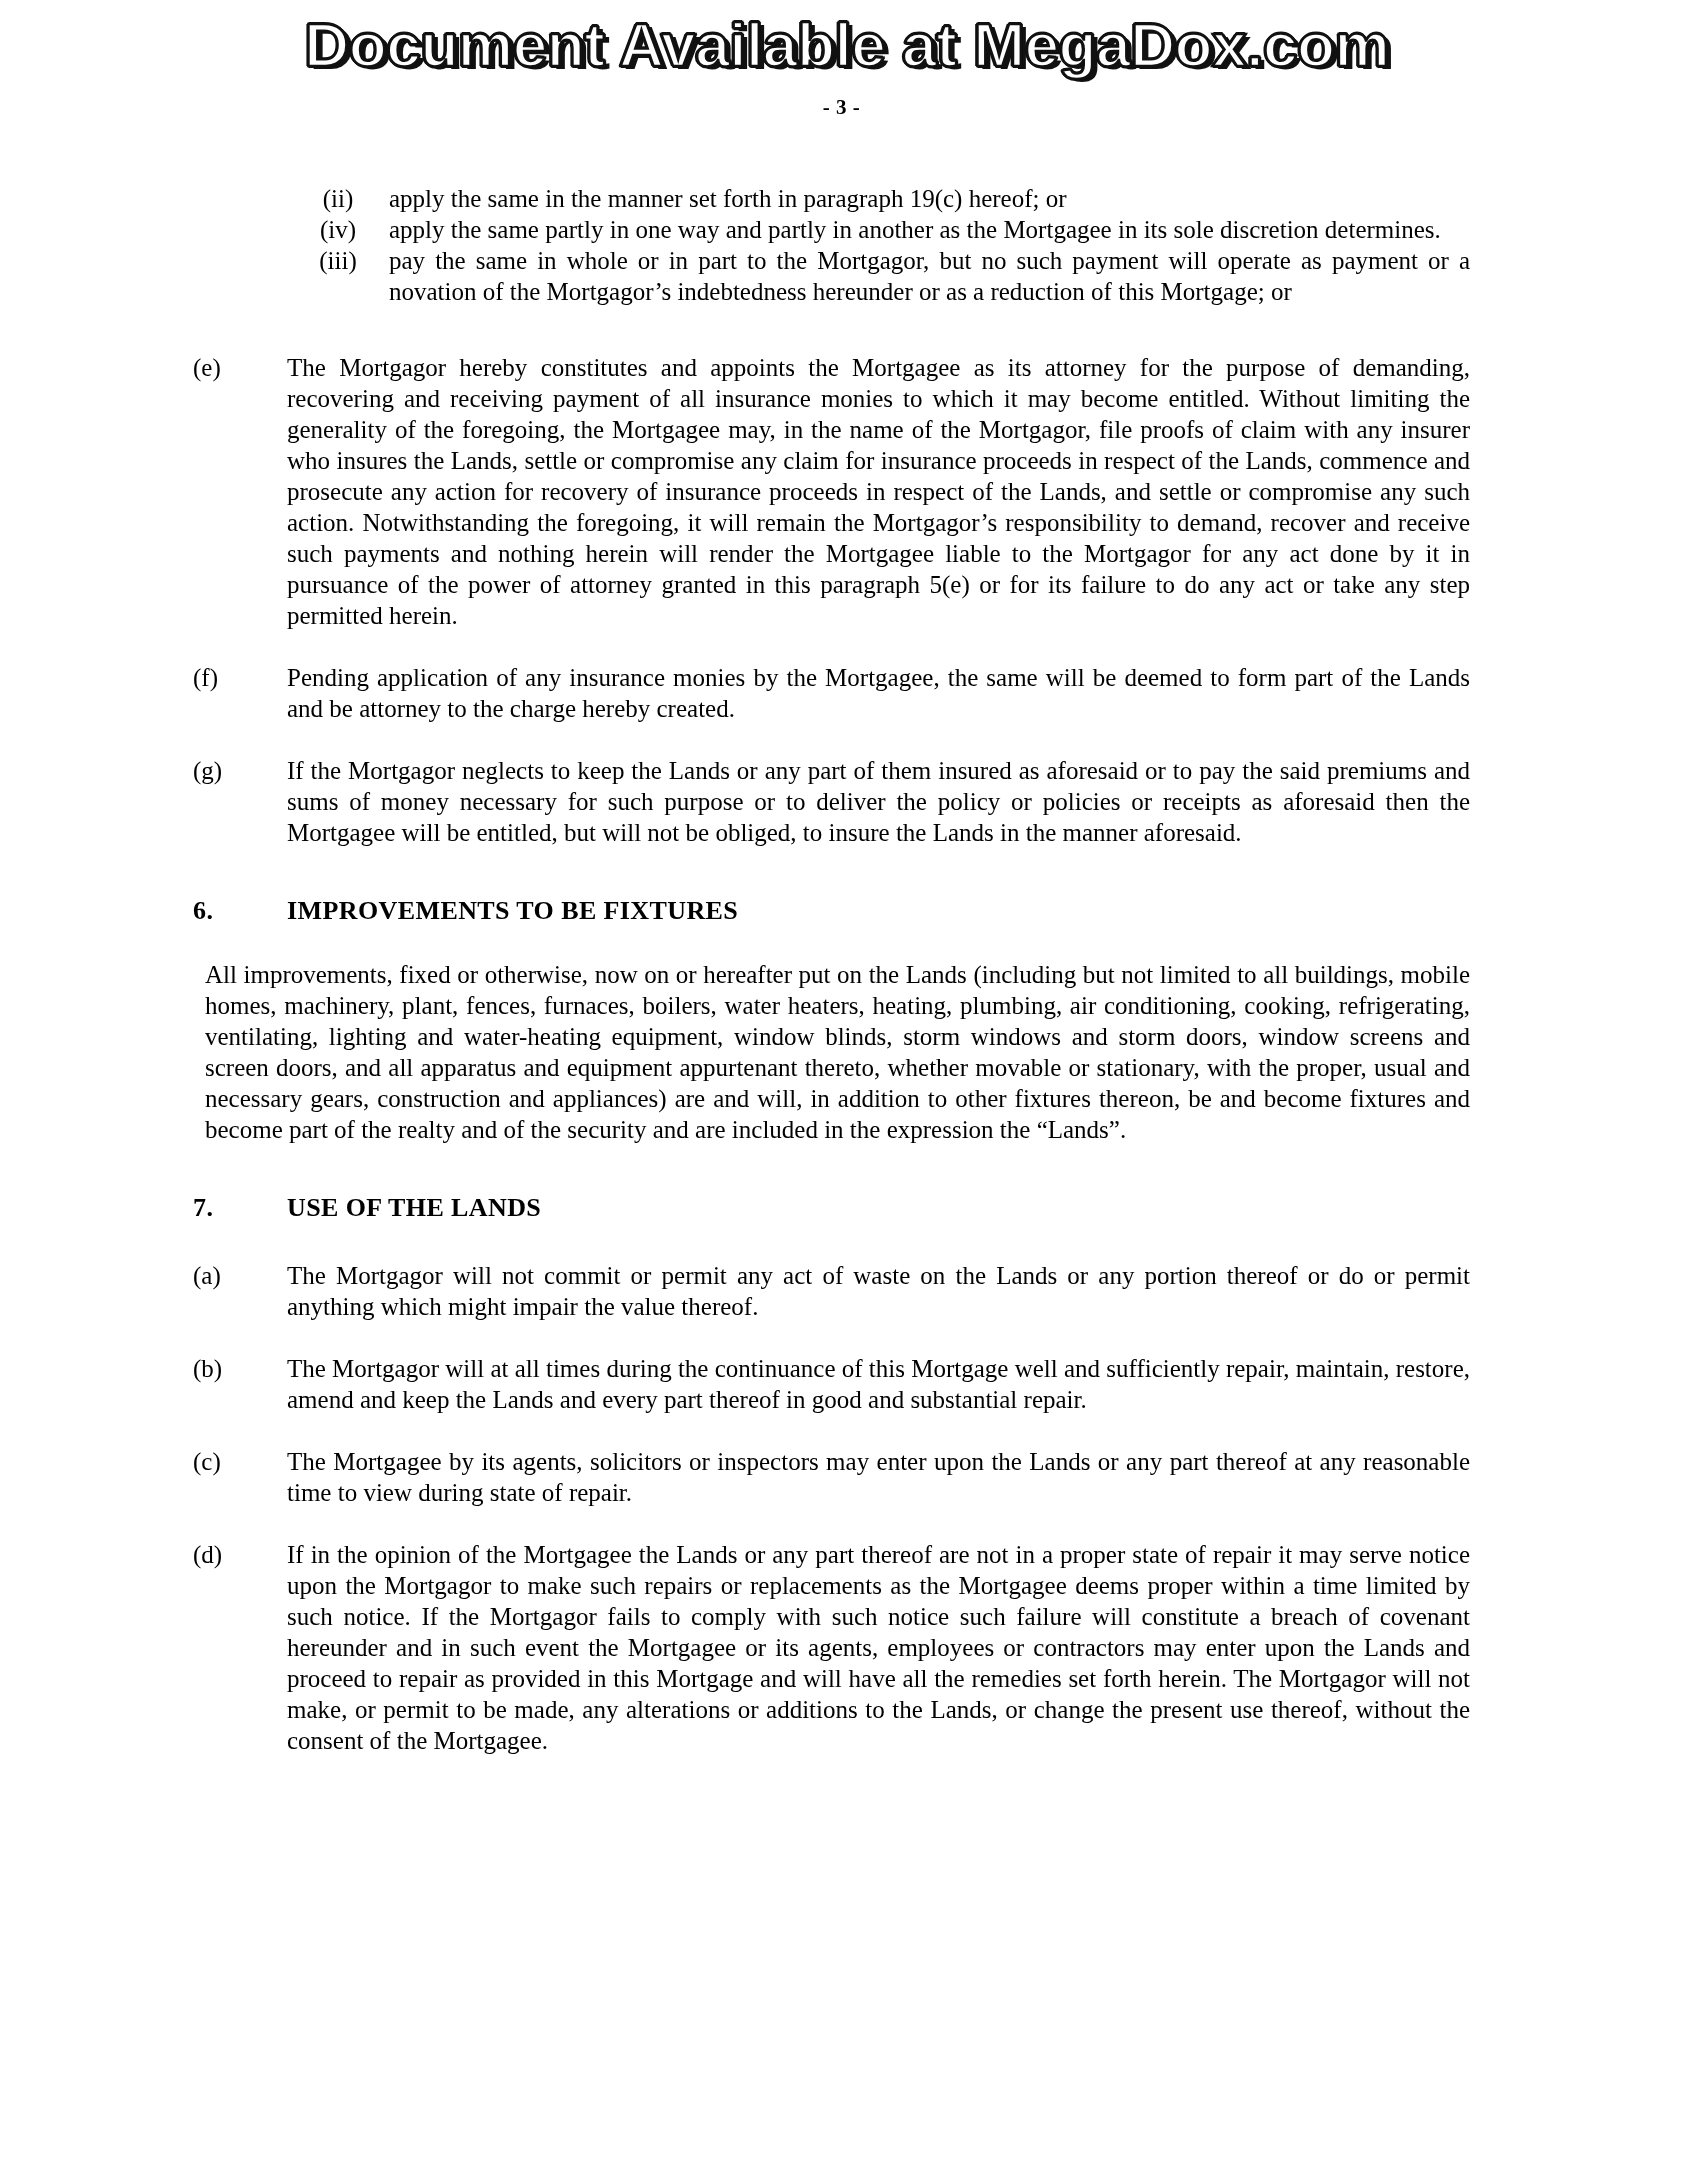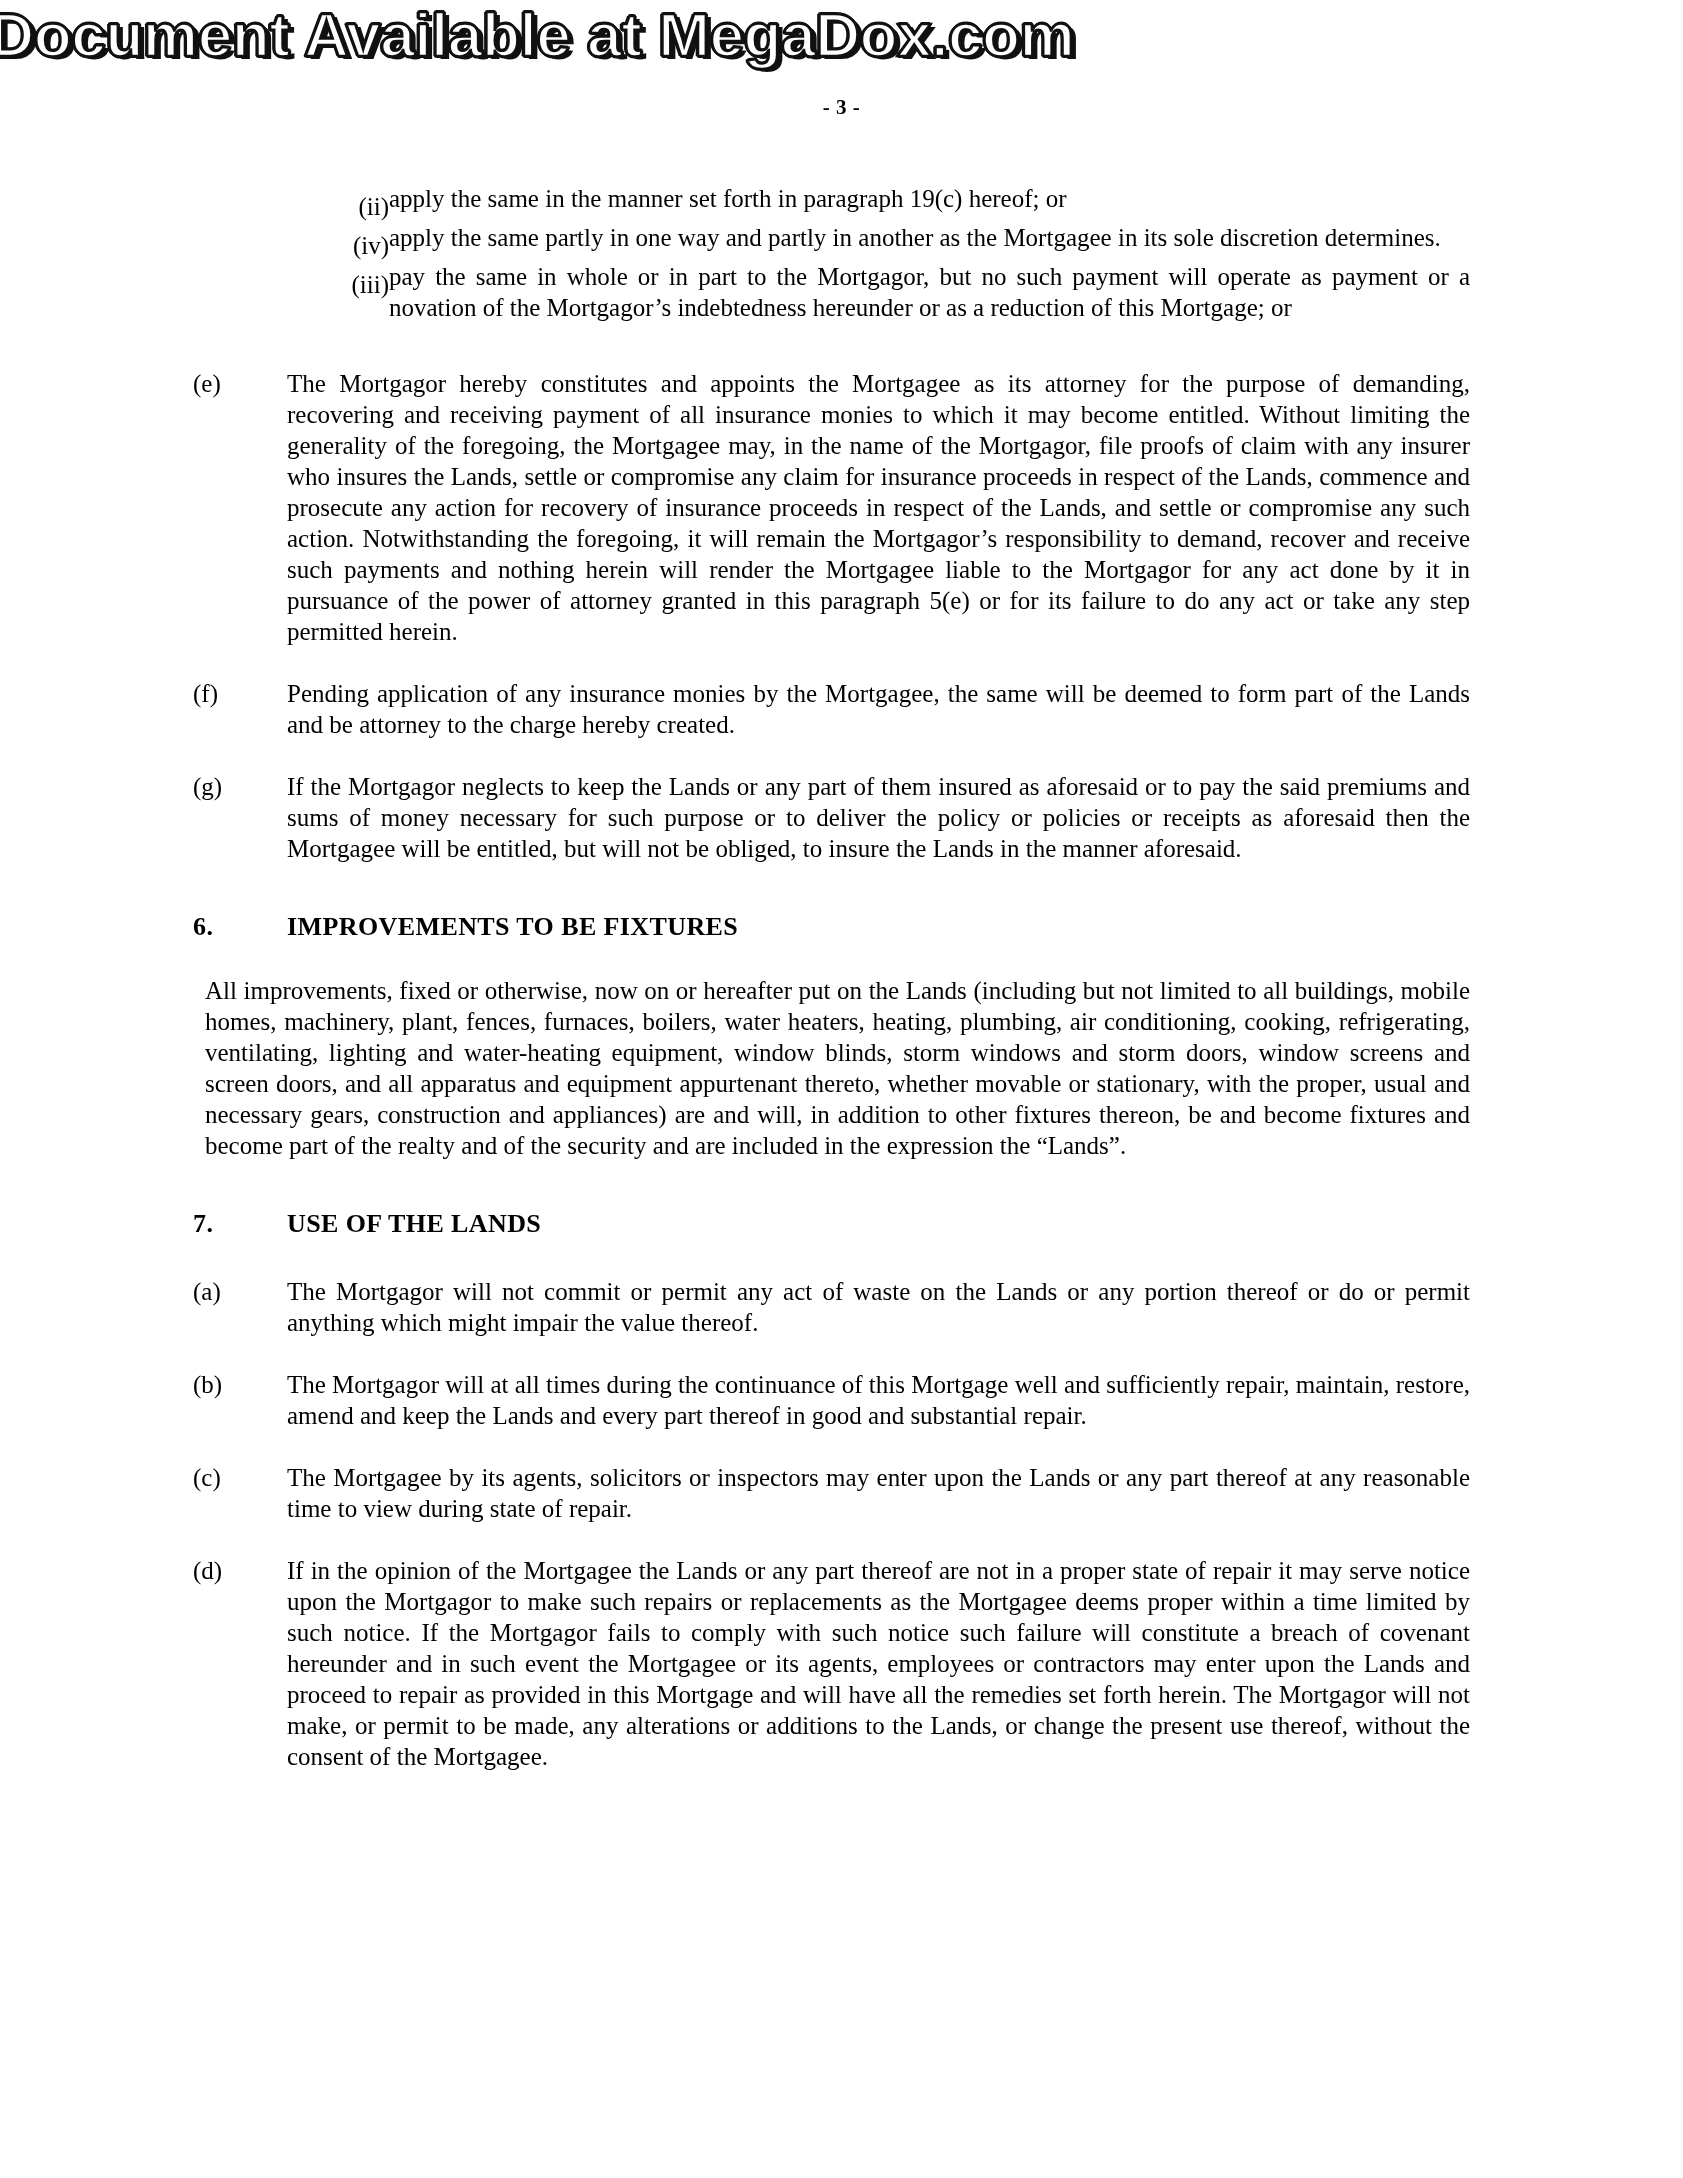--- a/index.html
+++ b/index.html
@@ -16,24 +16,24 @@
     background: #ffffff;
     box-sizing: border-box;
     overflow: hidden;
     font-family: "Liberation Serif", "DejaVu Serif", serif;
     color: #000000;
   }
 
   
   .watermark-band {
     position: absolute;
-    top: 0;
+    top: 10px;
     left: 0;
     width: 1379px;
-    text-align: left;
+    text-align: right;
   }
 
   .watermark-text {
     display: inline-block;
     font-family: "Liberation Sans", "DejaVu Sans", sans-serif;
     font-weight: bold;
     font-size: 61px;
     line-height: 71px;
     letter-spacing: -0.5px;
     color: #ffffff;
@@ -82,22 +82,21 @@
 
   .roman-item {
     display: flex;
     align-items: flex-start;
     font-size: 25px;
     line-height: 31px;
   }
 
   .roman-marker {
     flex: 0 0 102px;
-    text-align: right;
-    margin-top: 8px;
+    text-align: center;
   }
 
   .roman-text {
     flex: 1 1 auto;
   }
 
   
   .clause {
     display: flex;
     align-items: flex-start;

